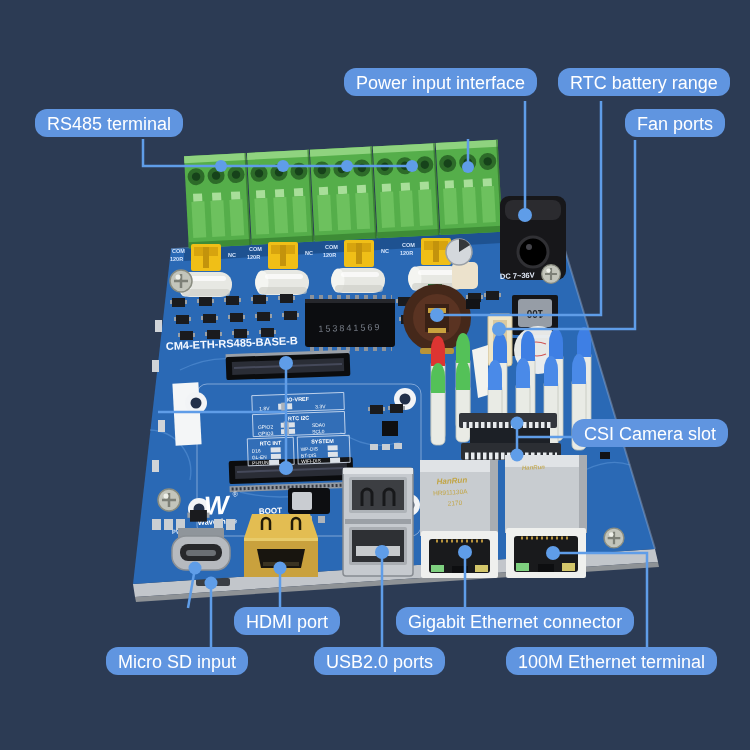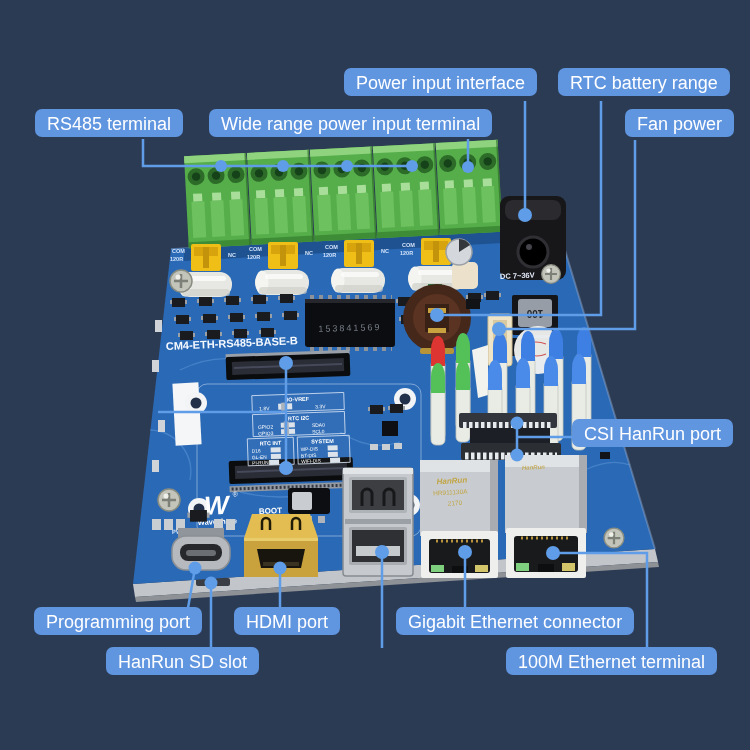--- a/index.html
+++ b/index.html
@@ -8,21 +8,21 @@
     background:var(--background,#2c3b54);
     font-family:"Liberation Sans",sans-serif;
   }
   .stage svg{position:absolute;left:0;top:0;}
   .callout{
     position:absolute;
     background:var(--label-bg,#6095e0);
     color:var(--label-text,#fff);
     font-size:18px;line-height:22px;
     padding:4px 12px 2px 12px;
-    border-radius:7px;
+    border-radius:12px;
     white-space:nowrap;
   }
   svg text{font-family:"Liberation Sans",sans-serif;}
 </style>
 </head>
 <body>
 
 <div class="stage">
 
 <svg width="750" height="750" viewBox="0 0 750 750">
@@ -438,22 +438,21 @@
     <circle cx="280" cy="568" r="6.5"></circle>
     <circle cx="382" cy="552" r="7"></circle>
     <circle cx="465" cy="552" r="7"></circle>
     <circle cx="553" cy="553" r="7"></circle>
   </g>
 </svg>
 
 <div class="callout" style="left:344px;top:68px">Power input interface</div>
 <div class="callout" style="left:558px;top:68px">RTC battery range</div>
 <div class="callout" style="left:35px;top:109px">RS485 terminal</div>
-<div class="callout" style="left:209px;top:109px">Wide range power input terminal</div>
-<div class="callout" style="left:625px;top:109px">Fan power</div>
-<div class="callout" style="left:572px;top:419px">CSI HanRun port</div>
-<div class="callout" style="left:34px;top:607px">Programming port</div>
+<div class="callout" style="left:625px;top:109px">Fan ports</div>
+<div class="callout" style="left:572px;top:419px">CSI Camera slot</div>
 <div class="callout" style="left:234px;top:607px">HDMI port</div>
 <div class="callout" style="left:396px;top:607px">Gigabit Ethernet connector</div>
-<div class="callout" style="left:106px;top:647px">HanRun SD slot</div>
+<div class="callout" style="left:106px;top:647px">Micro SD input</div>
+<div class="callout" style="left:314px;top:647px">USB2.0 ports</div>
 <div class="callout" style="left:506px;top:647px">100M Ethernet terminal</div>
 
 </div>
 
 </body></html>

